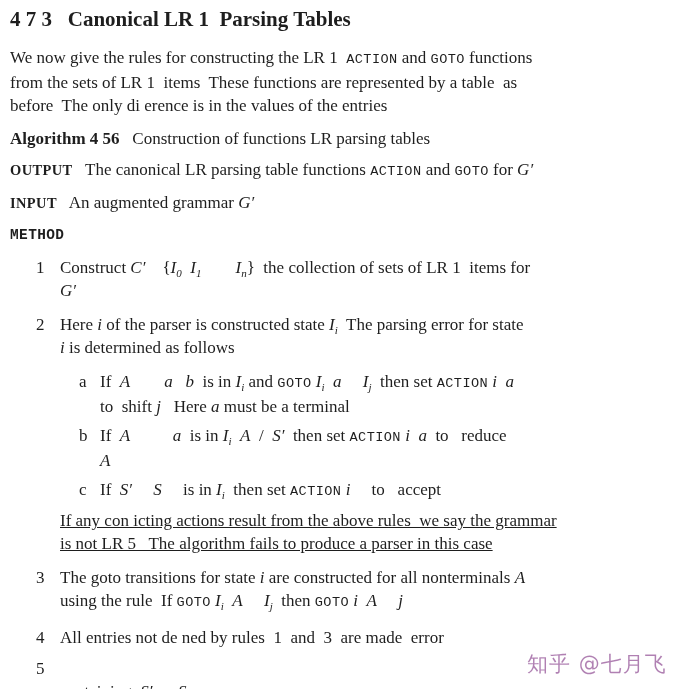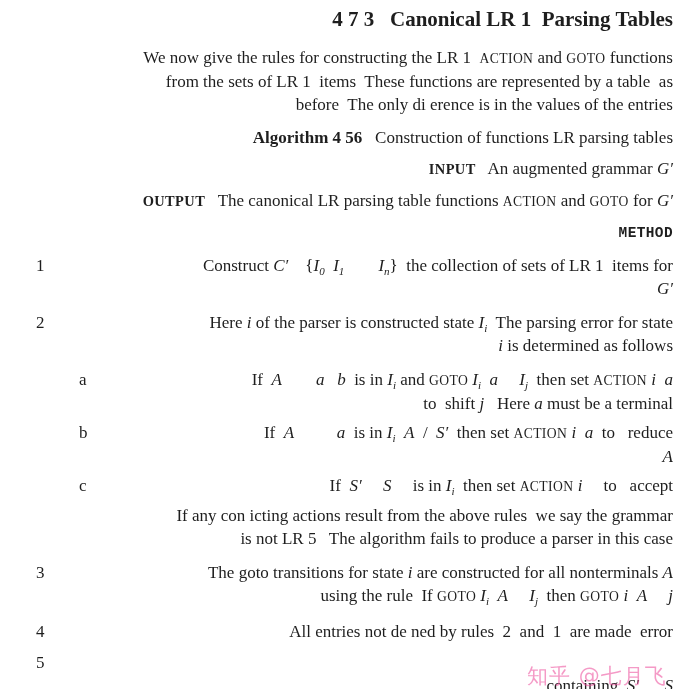--- a/index.html
+++ b/index.html
@@ -2,59 +2,59 @@
 <html><head>
 <meta charset="utf-8">
 <style>
   html,body{margin:0;padding:0;}
   body{
     width:683px;height:689px;overflow:hidden;background:#ffffff;
     font-family:"Liberation Serif","DejaVu Serif",serif;color:#1e1e1e;
     position:relative;
   }
   .doc{padding:4px 10px 0 10px;}
-  .block{white-space:pre-wrap;font-size:17px;line-height:23px;text-align:right;}
+  .block{white-space:pre-wrap;font-size:17px;line-height:23px;}
   .title{font-weight:700;font-size:21px;line-height:26px;margin:2px 0 14px 0;}
   .p{margin:0 0 10px 0;}
   .algo{margin:0 0 8px 0;}
   .input,.output{margin:0 0 8px 0;}
   .method{margin:0 0 9px 0;font-family:Liberation Mono, monospace;}
   .item{position:relative;padding-left:50px;margin:0 0 11px 0;}
   .item .marker{position:absolute;left:26px;top:0;}
   .item.level2{padding-left:90px;margin:0 0 6px 0;}
   .item.level2 .marker{left:69px;}
-  .note{margin:0 0 11px 0;padding-left:50px;}
+  .note{margin:0 0 11px 0;padding-left:50px;text-decoration:underline;}
   .mb8{margin-bottom:8px;}
   .mb12{margin-bottom:12px;}
   .seg-m{font-style:italic;}
   .seg-b{font-weight:700;font-family:Liberation Serif, serif;}
-  .seg-sc{font-size:0.80em;letter-spacing:0.4px;}
+  .seg-sc{font-size:0.80em;letter-spacing:0.4px;font-family:Liberation Mono, monospace;}
   .seg-bsc{font-weight:700;font-size:0.85em;letter-spacing:0.4px;}
   sub.seg-sub{font-style:italic;font-size:0.65em;line-height:0;}
   .watermark{
     position:absolute;left:527px;top:650px;
     font-family:"DejaVu Sans","Liberation Sans",sans-serif;
-    font-size:21px;color:#ec4899;opacity:0.55;letter-spacing:1px;
-    white-space:nowrap;pointer-events:none;margin-top:12px;
+    font-size:21px;color:#701a75;opacity:0.55;letter-spacing:1px;
+    white-space:nowrap;pointer-events:none;
   }
 </style>
 </head>
 <body>
 
 <div class="doc">
     <div class="block title"><span class="seg-r">4 7 3   Canonical LR 1  Parsing Tables</span></div>
     <div class="block p"><span class="seg-r">We now give the rules for constructing the LR 1  </span><span class="seg-sc">ACTION</span><span class="seg-r"> and </span><span class="seg-sc">GOTO</span><span class="seg-r"> functions</span><br><span class="seg-r">from the sets of LR 1  items  These functions are represented by a table  as</span><br><span class="seg-r">before  The only di erence is in the values of the entries</span></div>
     <div class="block algo"><span class="seg-b">Algorithm 4 56</span><span class="seg-r">   Construction of functions LR parsing tables</span></div>
+    <div class="block output"><span class="seg-bsc">OUTPUT</span><span class="seg-r">   The canonical LR parsing table functions </span><span class="seg-sc">ACTION</span><span class="seg-r"> and </span><span class="seg-sc">GOTO</span><span class="seg-r"> for </span><span class="seg-m">G′</span></div>
     <div class="block input"><span class="seg-bsc">INPUT</span><span class="seg-r">   An augmented grammar </span><span class="seg-m">G′</span></div>
-    <div class="block output"><span class="seg-bsc">OUTPUT</span><span class="seg-r">   The canonical LR parsing table functions </span><span class="seg-sc">ACTION</span><span class="seg-r"> and </span><span class="seg-sc">GOTO</span><span class="seg-r"> for </span><span class="seg-m">G′</span></div>
     <div class="block method"><span class="seg-bsc">METHOD</span></div>
     <div class="block item"><span class="marker">1</span><span><span class="seg-r">Construct </span><span class="seg-m">C′</span><span class="seg-r">    {</span><span class="seg-m">I</span><sub class="seg-sub">0</sub><span class="seg-r">  </span><span class="seg-m">I</span><sub class="seg-sub">1</sub><span class="seg-r">        </span><span class="seg-m">I</span><sub class="seg-sub">n</sub><span class="seg-r">}  the collection of sets of LR 1  items for</span><br><span class="seg-m">G′</span></span></div>
     <div class="block item"><span class="marker">2</span><span><span class="seg-r">Here </span><span class="seg-m">i</span><span class="seg-r"> of the parser is constructed state </span><span class="seg-m">I</span><sub class="seg-sub">i</sub><span class="seg-r">  The parsing error for state</span><br><span class="seg-m">i</span><span class="seg-r"> is determined as follows</span></span></div>
     <div class="block item level2"><span class="marker">a</span><span><span class="seg-r">If  </span><span class="seg-m">A</span><span class="seg-r">        </span><span class="seg-m">a</span><span class="seg-r">   </span><span class="seg-m">b</span><span class="seg-r">  is in </span><span class="seg-m">I</span><sub class="seg-sub">i</sub><span class="seg-r"> and </span><span class="seg-sc">GOTO</span><span class="seg-r"> </span><span class="seg-m">I</span><sub class="seg-sub">i</sub><span class="seg-r">  </span><span class="seg-m">a</span><span class="seg-r">     </span><span class="seg-m">I</span><sub class="seg-sub">j</sub><span class="seg-r">  then set </span><span class="seg-sc">ACTION</span><span class="seg-r"> </span><span class="seg-m">i</span><span class="seg-r">  </span><span class="seg-m">a</span><br><span class="seg-r">to  shift </span><span class="seg-m">j</span><span class="seg-r">   Here </span><span class="seg-m">a</span><span class="seg-r"> must be a terminal</span></span></div>
     <div class="block item level2"><span class="marker">b</span><span><span class="seg-r">If  </span><span class="seg-m">A</span><span class="seg-r">          </span><span class="seg-m">a</span><span class="seg-r">  is in </span><span class="seg-m">I</span><sub class="seg-sub">i</sub><span class="seg-r">  </span><span class="seg-m">A</span><span class="seg-r">  /  </span><span class="seg-m">S′</span><span class="seg-r">  then set </span><span class="seg-sc">ACTION</span><span class="seg-r"> </span><span class="seg-m">i</span><span class="seg-r">  </span><span class="seg-m">a</span><span class="seg-r">  to   reduce</span><br><span class="seg-m">A</span></span></div>
     <div class="block item level2 mb8"><span class="marker">c</span><span><span class="seg-r">If  </span><span class="seg-m">S′</span><span class="seg-r">     </span><span class="seg-m">S</span><span class="seg-r">     is in </span><span class="seg-m">I</span><sub class="seg-sub">i</sub><span class="seg-r">  then set </span><span class="seg-sc">ACTION</span><span class="seg-r"> </span><span class="seg-m">i</span><span class="seg-r">     to   accept</span></span></div>
     <div class="block note"><span class="seg-r">If any con icting actions result from the above rules  we say the grammar</span><br><span class="seg-r">is not LR 5   The algorithm fails to produce a parser in this case</span></div>
     <div class="block item mb12"><span class="marker">3</span><span><span class="seg-r">The goto transitions for state </span><span class="seg-m">i</span><span class="seg-r"> are constructed for all nonterminals </span><span class="seg-m">A</span><br><span class="seg-r">using the rule  If </span><span class="seg-sc">GOTO</span><span class="seg-r"> </span><span class="seg-m">I</span><sub class="seg-sub">i</sub><span class="seg-r">  </span><span class="seg-m">A</span><span class="seg-r">     </span><span class="seg-m">I</span><sub class="seg-sub">j</sub><span class="seg-r">  then </span><span class="seg-sc">GOTO</span><span class="seg-r"> </span><span class="seg-m">i</span><span class="seg-r">  </span><span class="seg-m">A</span><span class="seg-r">     </span><span class="seg-m">j</span></span></div>
-    <div class="block item mb8"><span class="marker">4</span><span><span class="seg-r">All entries not de ned by rules  2  and  1  are made  error</span></span></div>
+    <div class="block item mb8"><span class="marker">4</span><span><span class="seg-r">All entries not de ned by rules  1  and  3  are made  error</span></span></div>
     <div class="block item"><span class="marker">5</span><span><br><span class="seg-r">containing  </span><span class="seg-m">S′</span><span class="seg-r">      </span><span class="seg-m">S</span></span></div>
   </div>
 
 <div class="watermark">知乎 @七月飞</div>
 
 </body></html>

